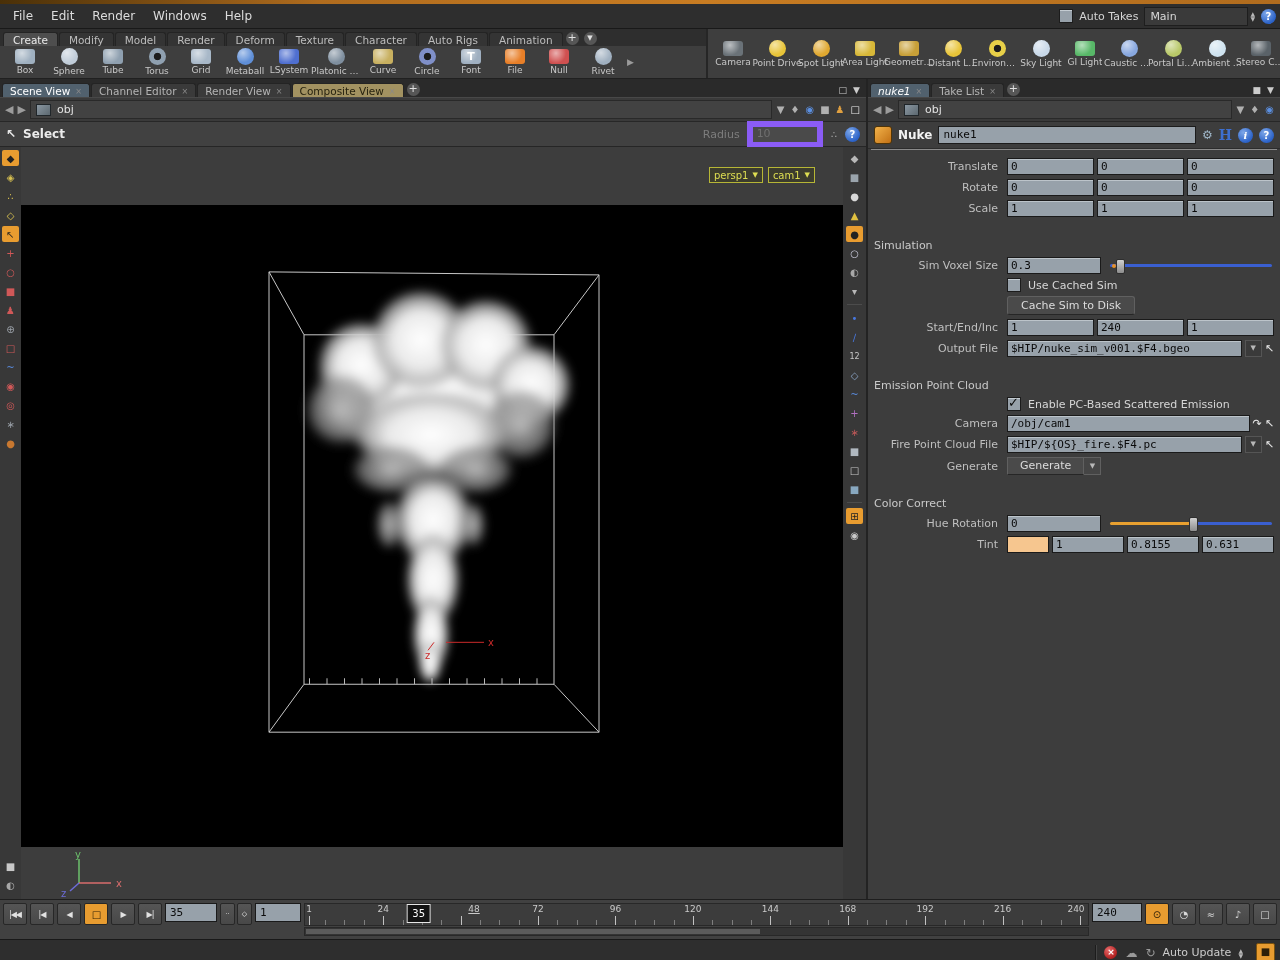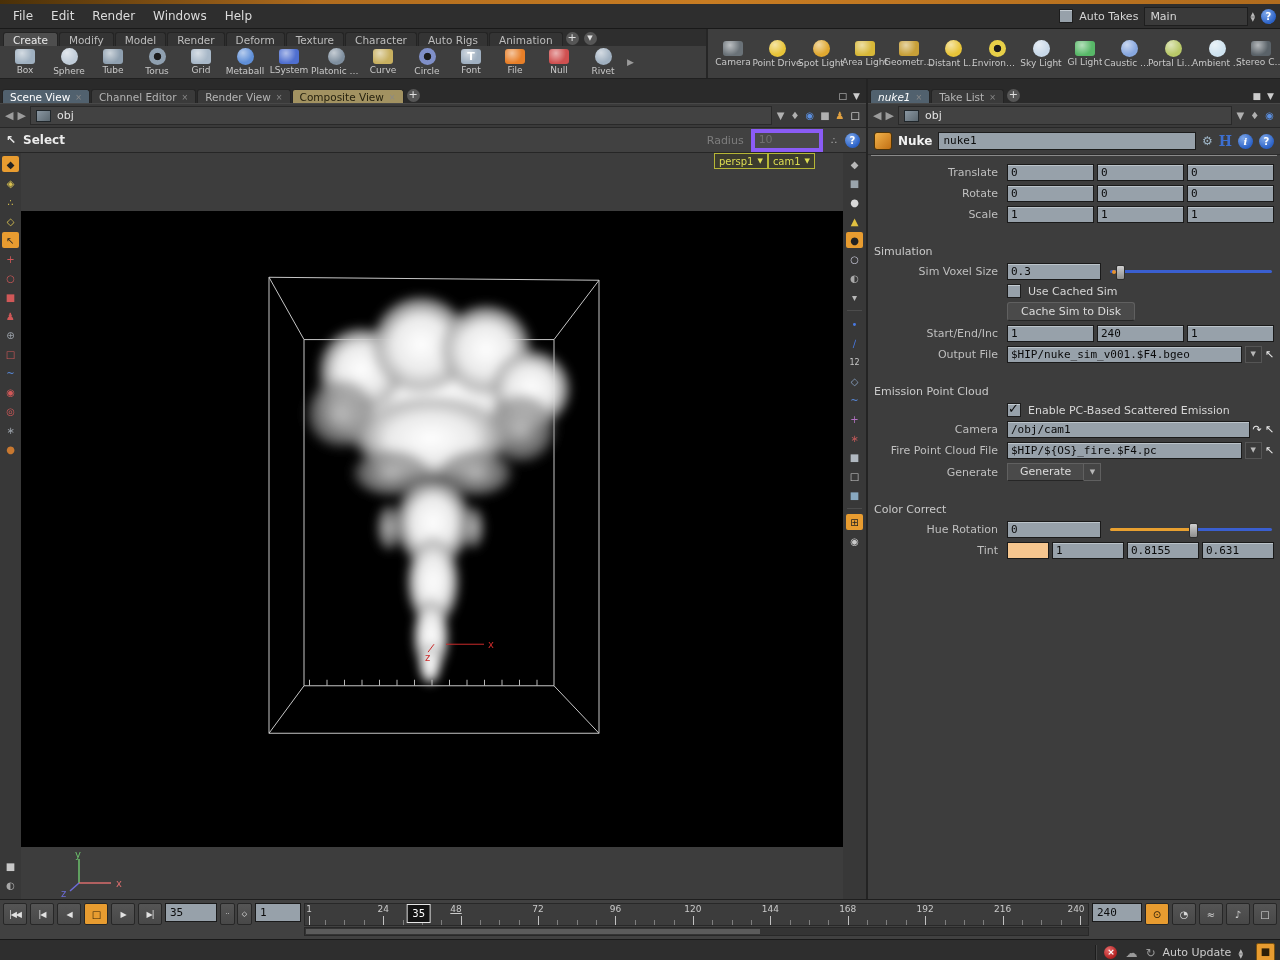--- a/index.html
+++ b/index.html
@@ -34,50 +34,50 @@
              background:radial-gradient(circle at 35% 28%,rgba(255,255,255,.55),rgba(255,255,255,0) 60%),var(--c,#889);}
   .tool-icon.ball{width:17px;height:17px;border-radius:50%;}
   .tool-icon.ring{width:17px;height:17px;border-radius:50%;background:radial-gradient(circle,rgba(0,0,0,.55) 28%,var(--c,#889) 34%);}
   .tool-label{font-size:9px;color:#c8c8c8;max-width:50px;overflow:hidden;white-space:nowrap;text-overflow:ellipsis;}
   .more-arrow{color:#9a9a9a;font-size:9px;margin-left:2px;}
 
   
   .main{display:flex;height:820px;}
   .left-pane{width:866px;display:flex;flex-direction:column;border-right:2px solid #232323;}
   .right-pane{flex:1;display:flex;flex-direction:column;background:#3d3d3d;}
-  .tabbar{height:24px;background:#2a2a2a;display:flex;align-items:flex-end;padding-left:2px;gap:1px;}
+  .tabbar{height:18px;background:#2a2a2a;display:flex;align-items:flex-end;padding-left:2px;gap:1px;}
   .ptab{display:flex;align-items:center;gap:5px;background:#3a3a3a;color:#b4b4b4;font-size:10.5px;padding:1px 7px 0;border-radius:3px 3px 0 0;border:1px solid #242424;border-bottom:none;white-space:nowrap;}
   .ptab.active{background:#51616e;color:#fff;}
   .ptab.highlight{background:#a29261;color:#26220f;}
   .ptab.italic span.tlabel{font-style:italic;}
   .ptab .x{font-size:8px;color:#8a8a8a;}
   .pane-ctrl{margin-left:auto;display:flex;align-items:center;gap:6px;padding:0 6px 2px;color:#cccccc;font-size:9px;}
   .pathbar{height:23px;background:#3a3a3a;border-top:1px solid #484848;border-bottom:1px solid #272727;display:flex;align-items:center;padding:0 5px;gap:4px;}
   .nav-arrow{color:#9c9c9c;font-size:11px;}
   .path-field{flex:1;height:17px;background:#424242;border:1px solid #292929;display:flex;align-items:center;gap:6px;padding:0 5px;color:#e2e2e2;}
   .mini-node{width:13px;height:10px;background:linear-gradient(135deg,#8a97a2,#5c6870);border:1px solid #20262a;}
   .pb-icon{color:#b0b0b0;font-size:10px;padding:0 1px;}
   .pb-icon.blue{color:#5b8fe0;}
   .pb-icon.orange{color:#e0a040;}
 
   
   .vp-toolbar{height:24px;background:#414141;border-bottom:1px solid #262626;display:flex;align-items:center;padding:0 6px;gap:7px;}
   .sel-cursor{color:#e8e8e8;font-size:12px;font-weight:bold;}
   .sel-label{font-weight:bold;font-size:12px;color:#ececec;}
   .radius-label{margin-left:auto;color:#7d7d7d;font-size:11px;}
-  .radius-field{width:56px;height:15px;background:#4a4a4a;border:4px solid #8b5cf6;color:#6f6f6f;padding:0 4px;font-size:11px;}
+  .radius-field{width:56px;height:15px;background:#4a4a4a;border:6px solid #8b5cf6;color:#6f6f6f;padding:0 4px;font-size:11px;}
   .vp-body{flex:1;display:flex;background:#3d3d3d;min-height:0;}
   .vp-col{width:21px;background:#383838;display:flex;flex-direction:column;align-items:center;padding-top:3px;gap:3px;}
   .vp-col.right{width:23px;}
   .vp-icon{width:17px;height:16px;display:flex;align-items:center;justify-content:center;font-size:10px;color:#c6c6c6;border-radius:2px;flex:none;}
   .vp-icon.hi{background:#e89c30;color:#222;}
   .vp-sep{width:15px;height:1px;background:#4c4c4c;margin:2px 0;flex:none;}
   .vp-center{flex:1;display:flex;flex-direction:column;min-width:0;}
   .vp-strip{height:58px;background:#3d3d3d;position:relative;}
-  .vp-cams{position:absolute;top:0;right:28px;display:flex;}
+  .vp-cams{position:absolute;top:20px;right:28px;display:flex;gap:5px;}
   .cam-btn{border:1px solid #b6b636;background:#3c3c2e;color:#dede52;font-size:10px;padding:0 4px;display:flex;align-items:center;gap:4px;height:14px;}
   .cam-btn .dn{font-size:7px;}
   .vp-black{flex:1;background:#000;position:relative;}
   .vp-black svg{position:absolute;inset:0;width:100%;height:100%;}
   .vp-strip-bottom{height:52px;background:#3d3d3d;position:relative;}
 
   
   .node-header{height:26px;display:flex;align-items:center;gap:6px;padding:0 6px;border-bottom:1px solid #2c2c2c;}
   .node-icon{width:16px;height:16px;border-radius:3px;background:linear-gradient(135deg,#f2b24a,#c27014);border:1px solid #4f3408;}
   .node-type{font-weight:bold;font-size:12px;color:#f2f2f2;}
@@ -656,21 +656,21 @@
           <span class="tick minor" style="left: 658.866px;"></span>
           <span class="tick minor" style="left: 678.222px;"></span>
           <span class="tick minor" style="left: 716.933px;"></span>
           <span class="tick minor" style="left: 736.289px;"></span>
           <span class="tick minor" style="left: 755.644px;"></span>
           <span class="tick major" style="left: 4px;"></span>
           <span class="tick-label" style="left: 4px;">1</span>
           <span class="tick major" style="left: 78.1967px;"></span>
           <span class="tick-label" style="left: 78.1967px;">24</span>
           <span class="tick major" style="left: 155.619px;"></span>
-          <span class="tick-label" style="left: 151px; text-decoration: underline;">48</span>
+          <span class="tick-label" style="left: 169px; text-decoration: underline;">48</span>
           <span class="tick major" style="left: 233.042px;"></span>
           <span class="tick-label" style="left: 233.042px;">72</span>
           <span class="tick major" style="left: 310.464px;"></span>
           <span class="tick-label" style="left: 310.464px;">96</span>
           <span class="tick major" style="left: 387.887px;"></span>
           <span class="tick-label" style="left: 387.887px;">120</span>
           <span class="tick major" style="left: 465.31px;"></span>
           <span class="tick-label" style="left: 465.31px;">144</span>
           <span class="tick major" style="left: 542.732px;"></span>
           <span class="tick-label" style="left: 542.732px;">168</span>

